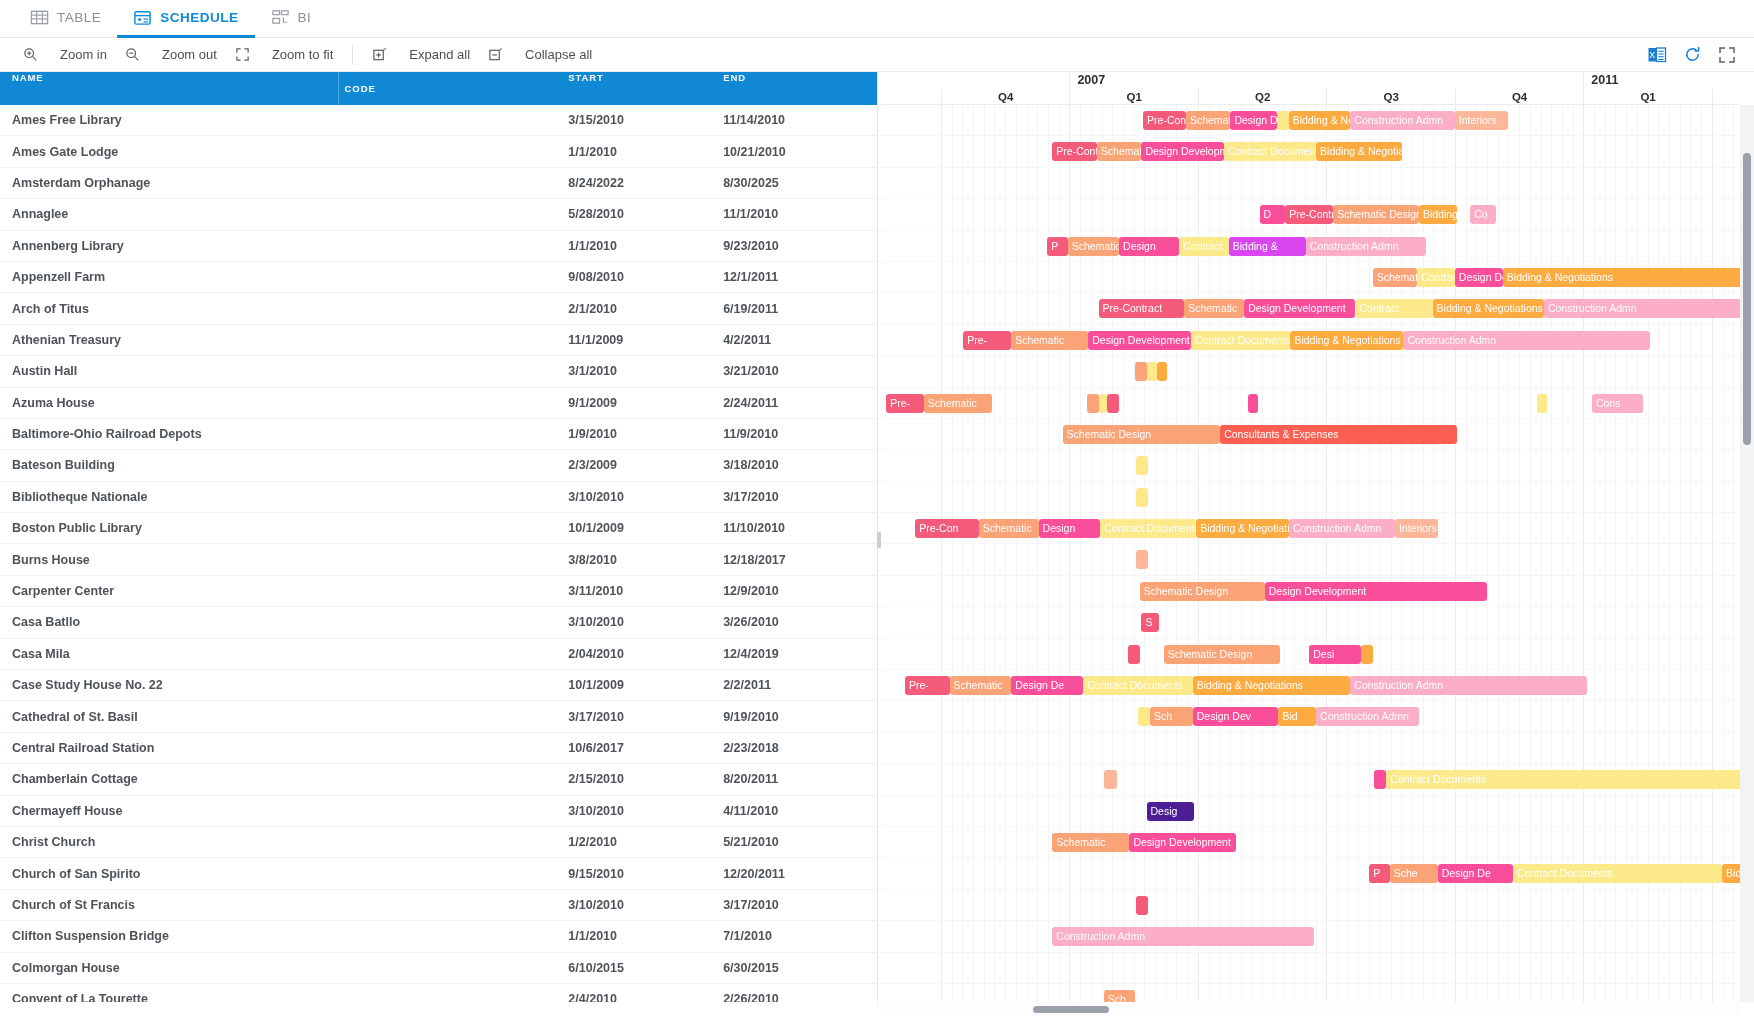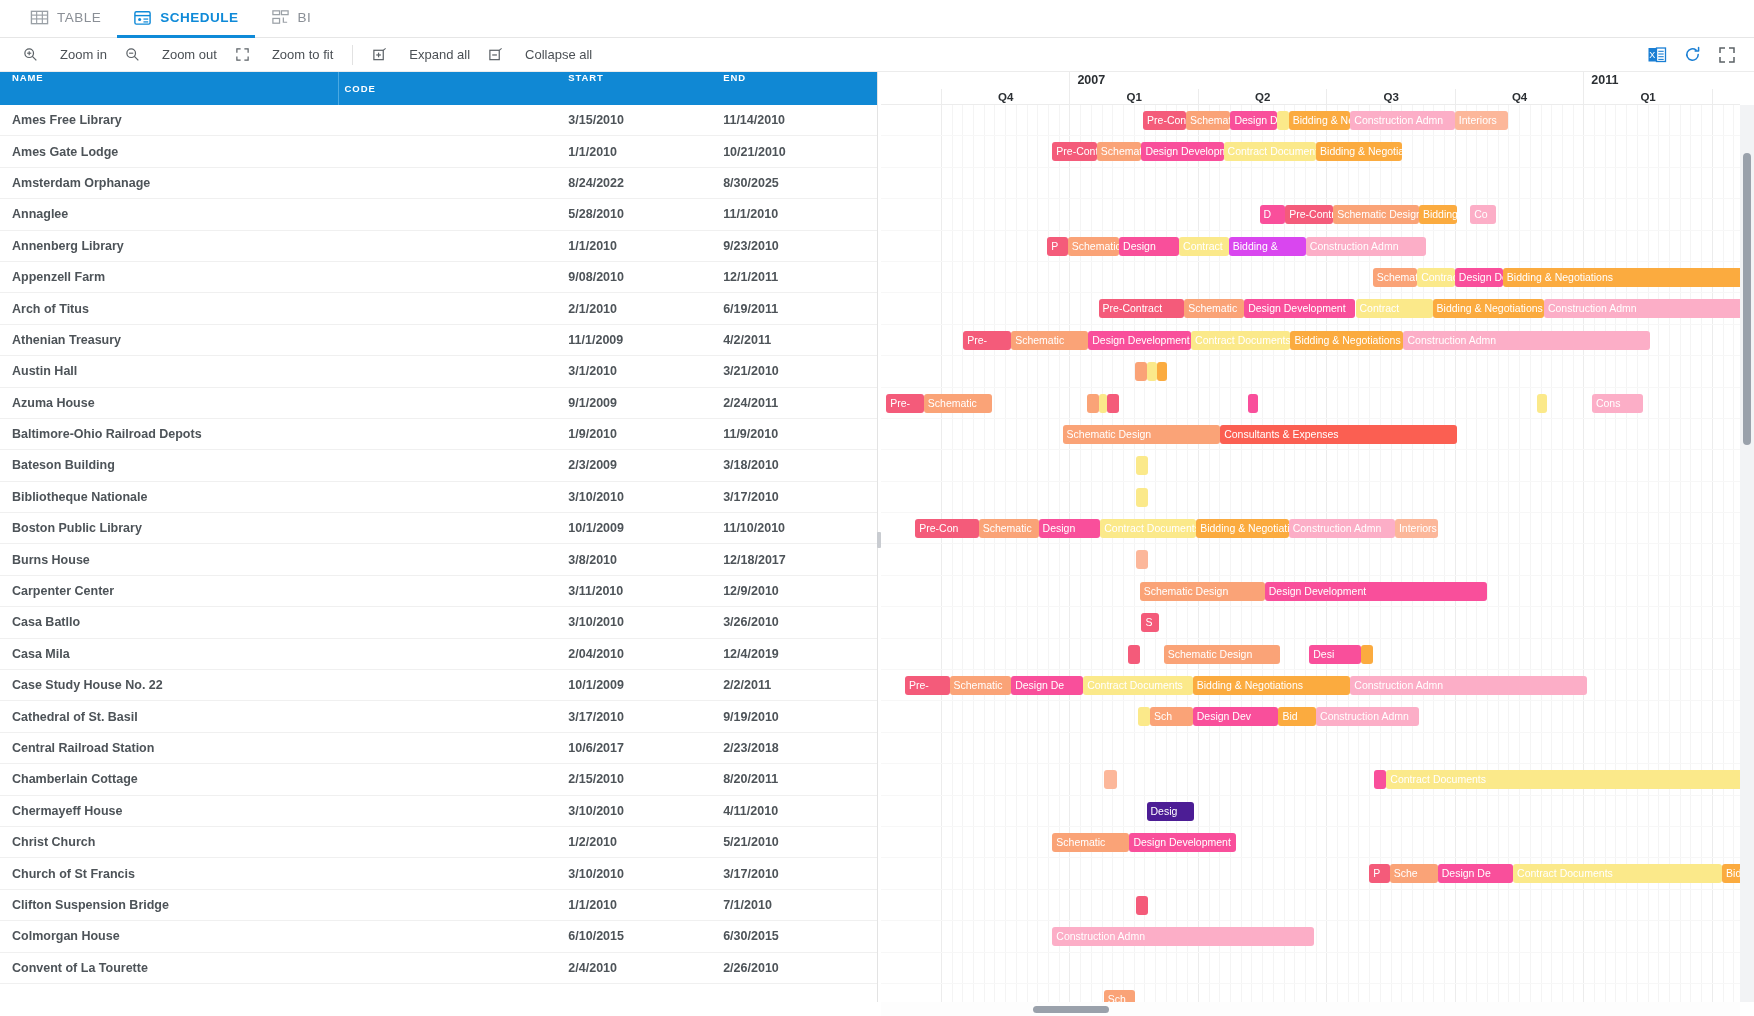--- a/index.html
+++ b/index.html
@@ -403,20 +403,26 @@
           <div class="c col-name">Chermayeff House</div>
           <div class="c col-code"></div>
           <div class="c col-start">3/10/2010</div>
           <div class="c col-end">4/11/2010</div>
         </div>
         <div class="grow">
           <div class="c col-name">Christ Church</div>
           <div class="c col-code"></div>
           <div class="c col-start">1/2/2010</div>
           <div class="c col-end">5/21/2010</div>
+        </div>
+        <div class="grow">
+          <div class="c col-name">Church of San Spirito</div>
+          <div class="c col-code"></div>
+          <div class="c col-start">9/15/2010</div>
+          <div class="c col-end">12/20/2011</div>
         </div>
         <div class="grow">
           <div class="c col-name">Church of St Francis</div>
           <div class="c col-code"></div>
           <div class="c col-start">3/10/2010</div>
           <div class="c col-end">3/17/2010</div>
         </div>
         <div class="grow">
           <div class="c col-name">Clifton Suspension Bridge</div>
           <div class="c col-code"></div>

